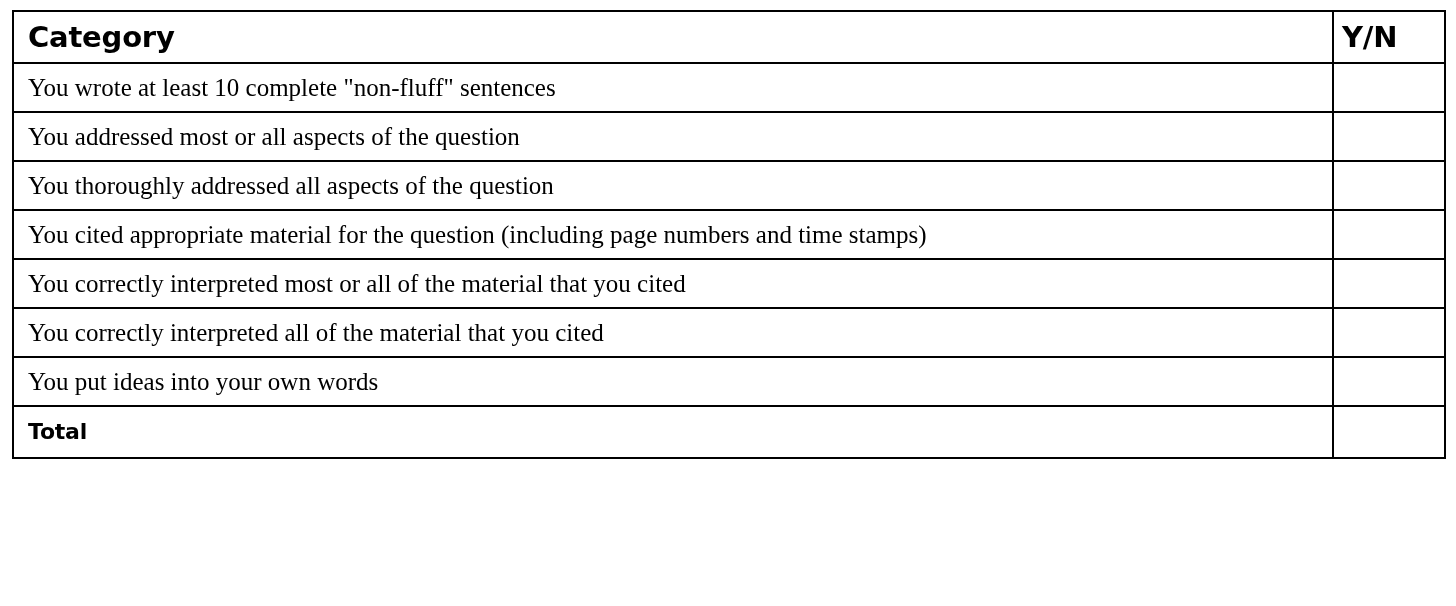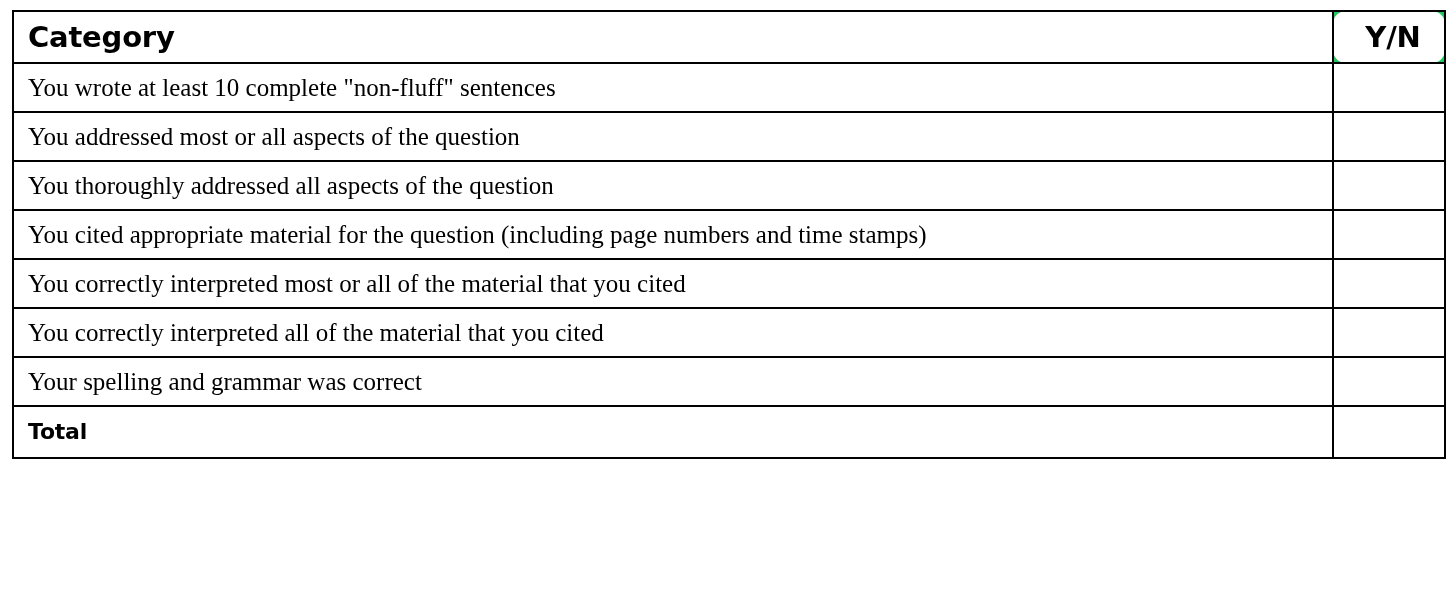--- a/index.html
+++ b/index.html
@@ -39,23 +39,21 @@
 
   tr.header-row th {
     font-family: "DejaVu Sans", sans-serif;
     font-weight: bold;
     font-size: 29px;
     height: 50px;
     line-height: 50px;
     letter-spacing: -0.2px;
   }
   tr.header-row th.yn-head {
-    text-align: center;
     padding-left: 8px;
-    border-radius: 13px;
   }
   tr.item-row td {
     font-family: "Liberation Serif", serif;
     font-size: 25px;
     height: 47px;
     line-height: 47px;
     white-space: nowrap;
     margin-left: 24px;
   }
   tr.item-row td.yn-cell {
@@ -107,21 +105,21 @@
       </tr>
       <tr class="item-row">
         <td>You correctly interpreted most or all of the material that you cited</td>
         <td class="yn-cell"></td>
       </tr>
       <tr class="item-row">
         <td>You correctly interpreted all of the material that you cited</td>
         <td class="yn-cell"></td>
       </tr>
       <tr class="item-row">
-        <td>Your spelling and grammar was correct</td>
+        <td>You put ideas into your own words</td>
         <td class="yn-cell"></td>
       </tr>
       <tr class="total-row">
         <td>Total</td>
         <td class="yn-cell"></td>
       </tr>
     </tbody>
   </table>
 </div>
 

